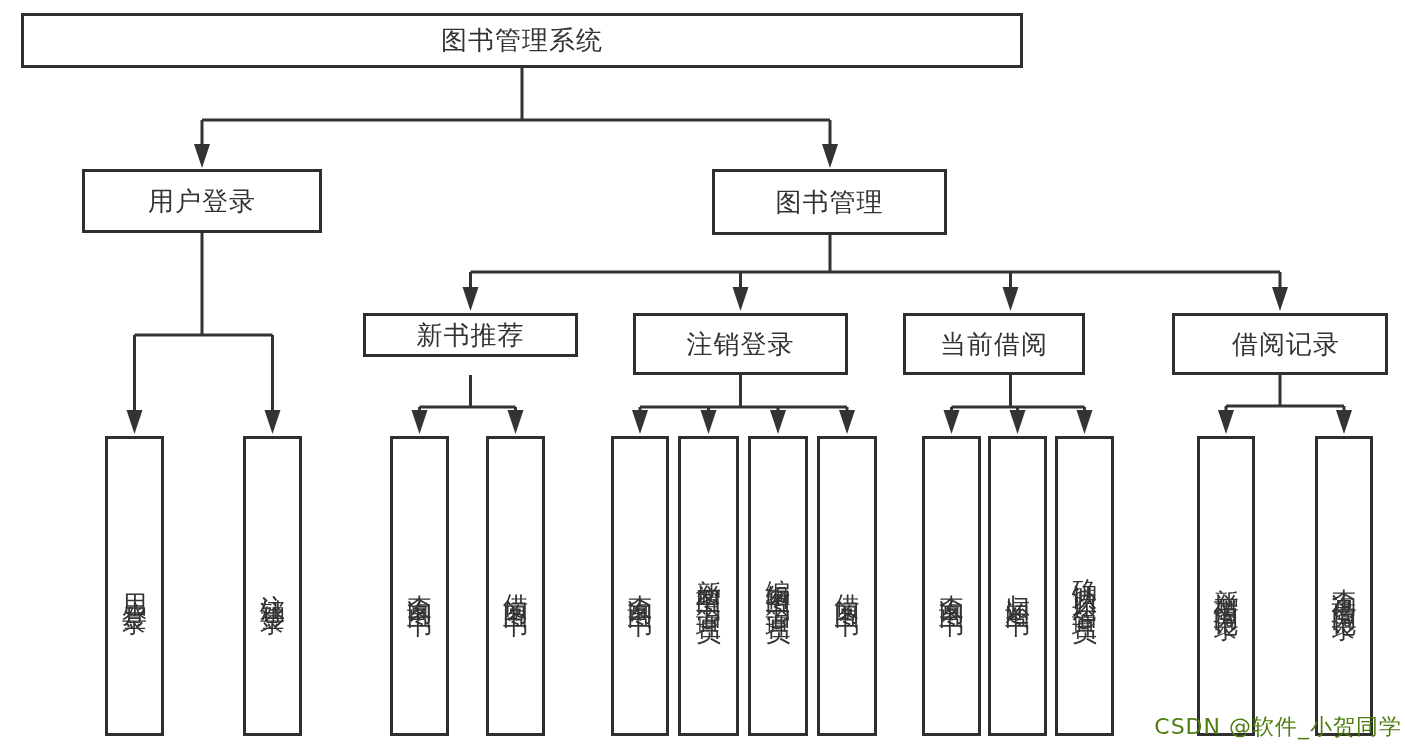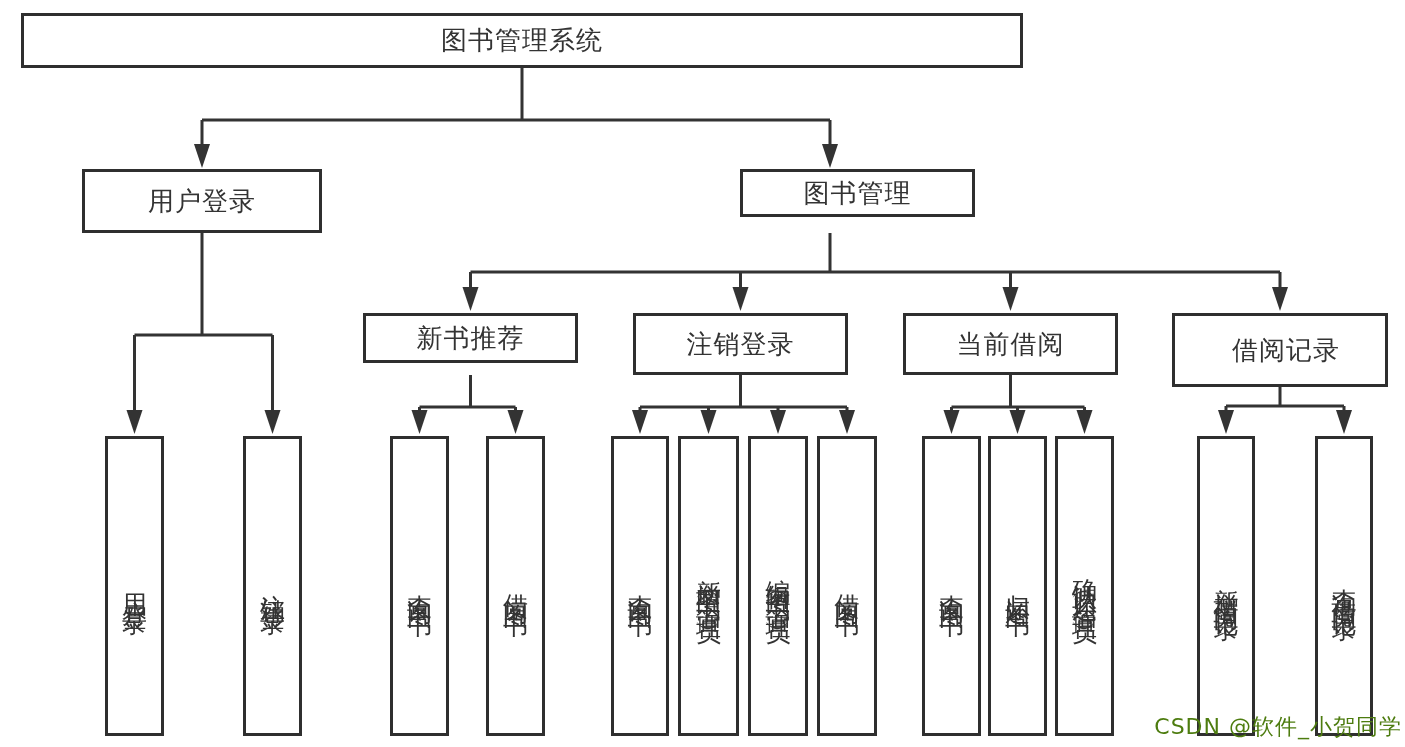--- a/index.html
+++ b/index.html
@@ -74,26 +74,26 @@
       <polygon points="1009.5,410 1025.5,410 1017.5,434"></polygon>
       <polygon points="1076.5,410 1092.5,410 1084.5,434"></polygon>
       <polygon points="1218,410 1234,410 1226,434"></polygon>
       <polygon points="1336,410 1352,410 1344,434"></polygon>
     </g>
   </svg>
 
   <div class="hbox" style="left:21px; top:13px; width:1002px; height:55px;">图书管理系统</div>
 
   <div class="hbox" style="left:82px; top:169px; width:240px; height:64px;">用户登录</div>
-  <div class="hbox" style="left:740px; top:169px; width:235px; height:48px;">图书管理</div>
+  <div class="hbox" style="left:712px; top:169px; width:235px; height:66px;">图书管理</div>
 
-  <div class="hbox" style="left:363px; top:313px; width:215px; height:50px;">新书推荐</div>
+  <div class="hbox" style="left:363px; top:313px; width:215px; height:44px;">新书推荐</div>
   <div class="hbox" style="left:633px; top:313px; width:215px; height:62px;">注销登录</div>
-  <div class="hbox" style="left:903px; top:313px; width:215px; height:62px;">当前借阅</div>
-  <div class="hbox" style="left:1172px; top:313px; width:216px; height:74px;padding-left:12px;">借阅记录</div>
+  <div class="hbox" style="left:903px; top:313px; width:182px; height:62px;">当前借阅</div>
+  <div class="hbox" style="left:1172px; top:313px; width:216px; height:62px;padding-left:12px;">借阅记录</div>
 
   <div class="vbox" style="left:105px; top:436px; width:59px; height:300px;">用户登录</div>
   <div class="vbox" style="left:243px; top:436px; width:59px; height:300px;">注销登录</div>
 
   <div class="vbox" style="left:390px; top:436px; width:59px; height:300px;">查询图书</div>
   <div class="vbox" style="left:486px; top:436px; width:59px; height:300px;">借阅图书</div>
 
   <div class="vbox" style="left:611px; top:436px; width:58px; height:300px;">查询图书</div>
   <div class="vbox" style="left:678px; top:436px; width:61px; height:300px;">新增图书（管理员）</div>
   <div class="vbox" style="left:748px; top:436px; width:60px; height:300px;">编辑图书（管理员）</div>

